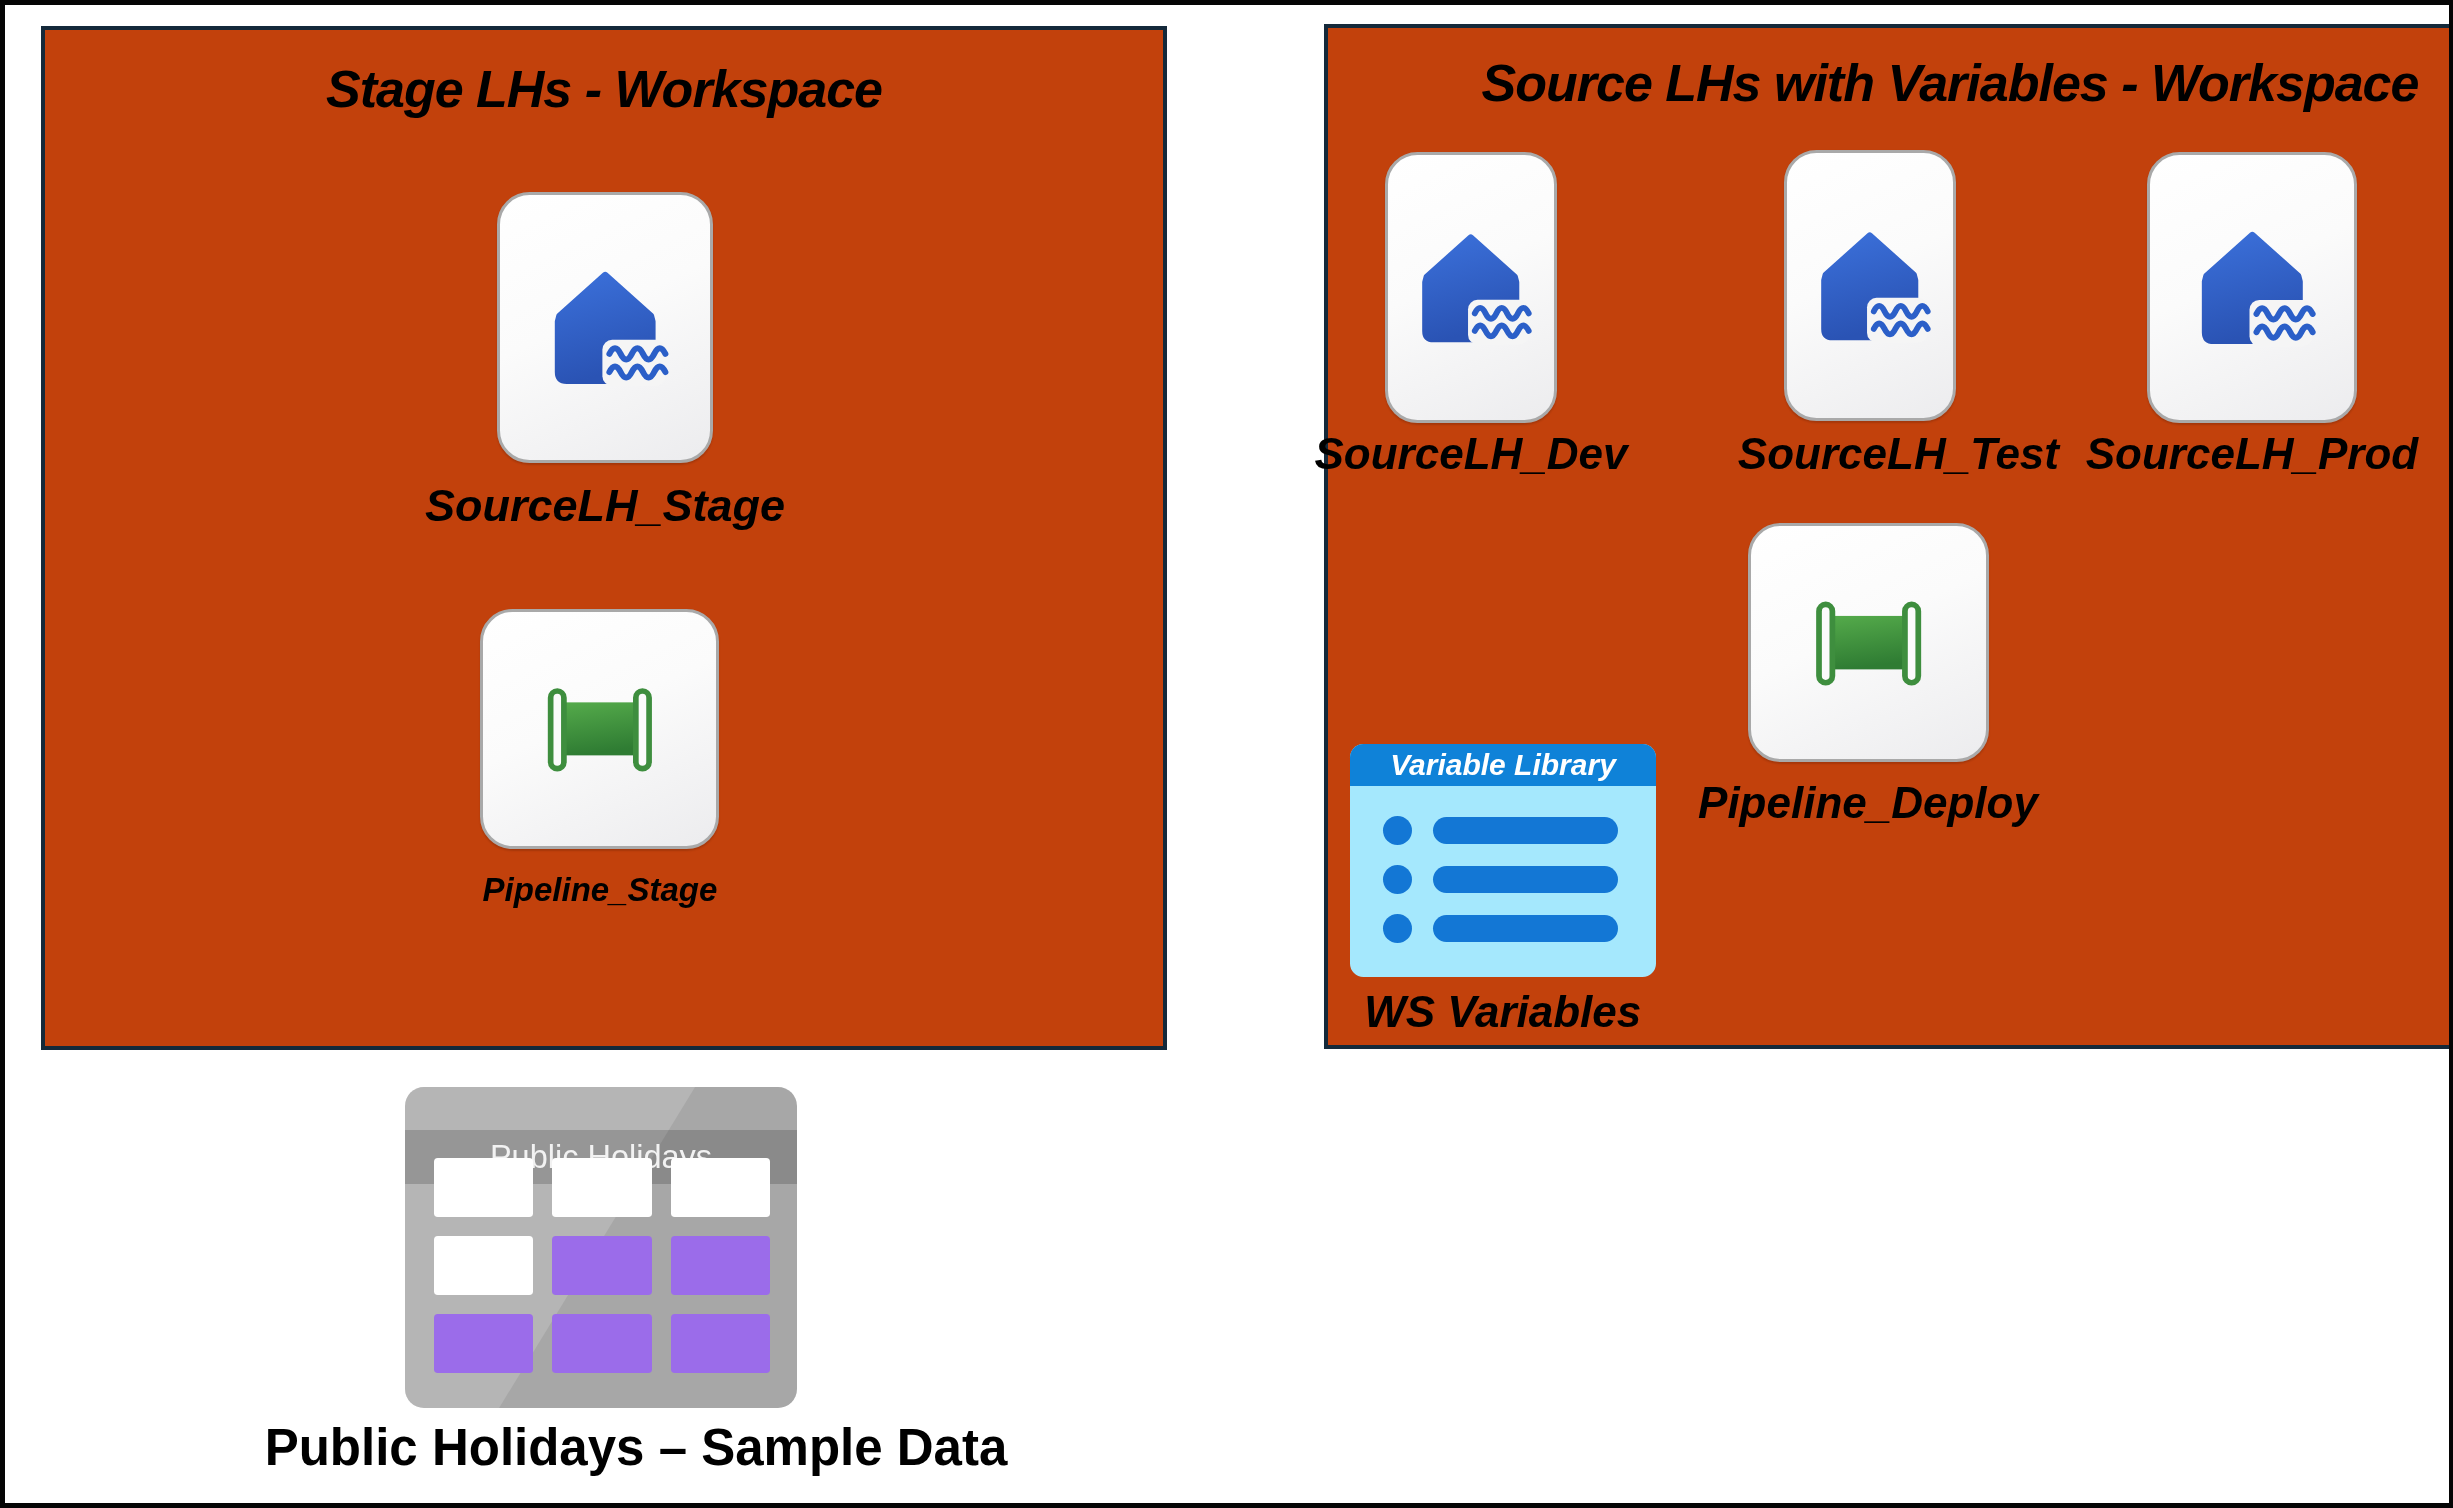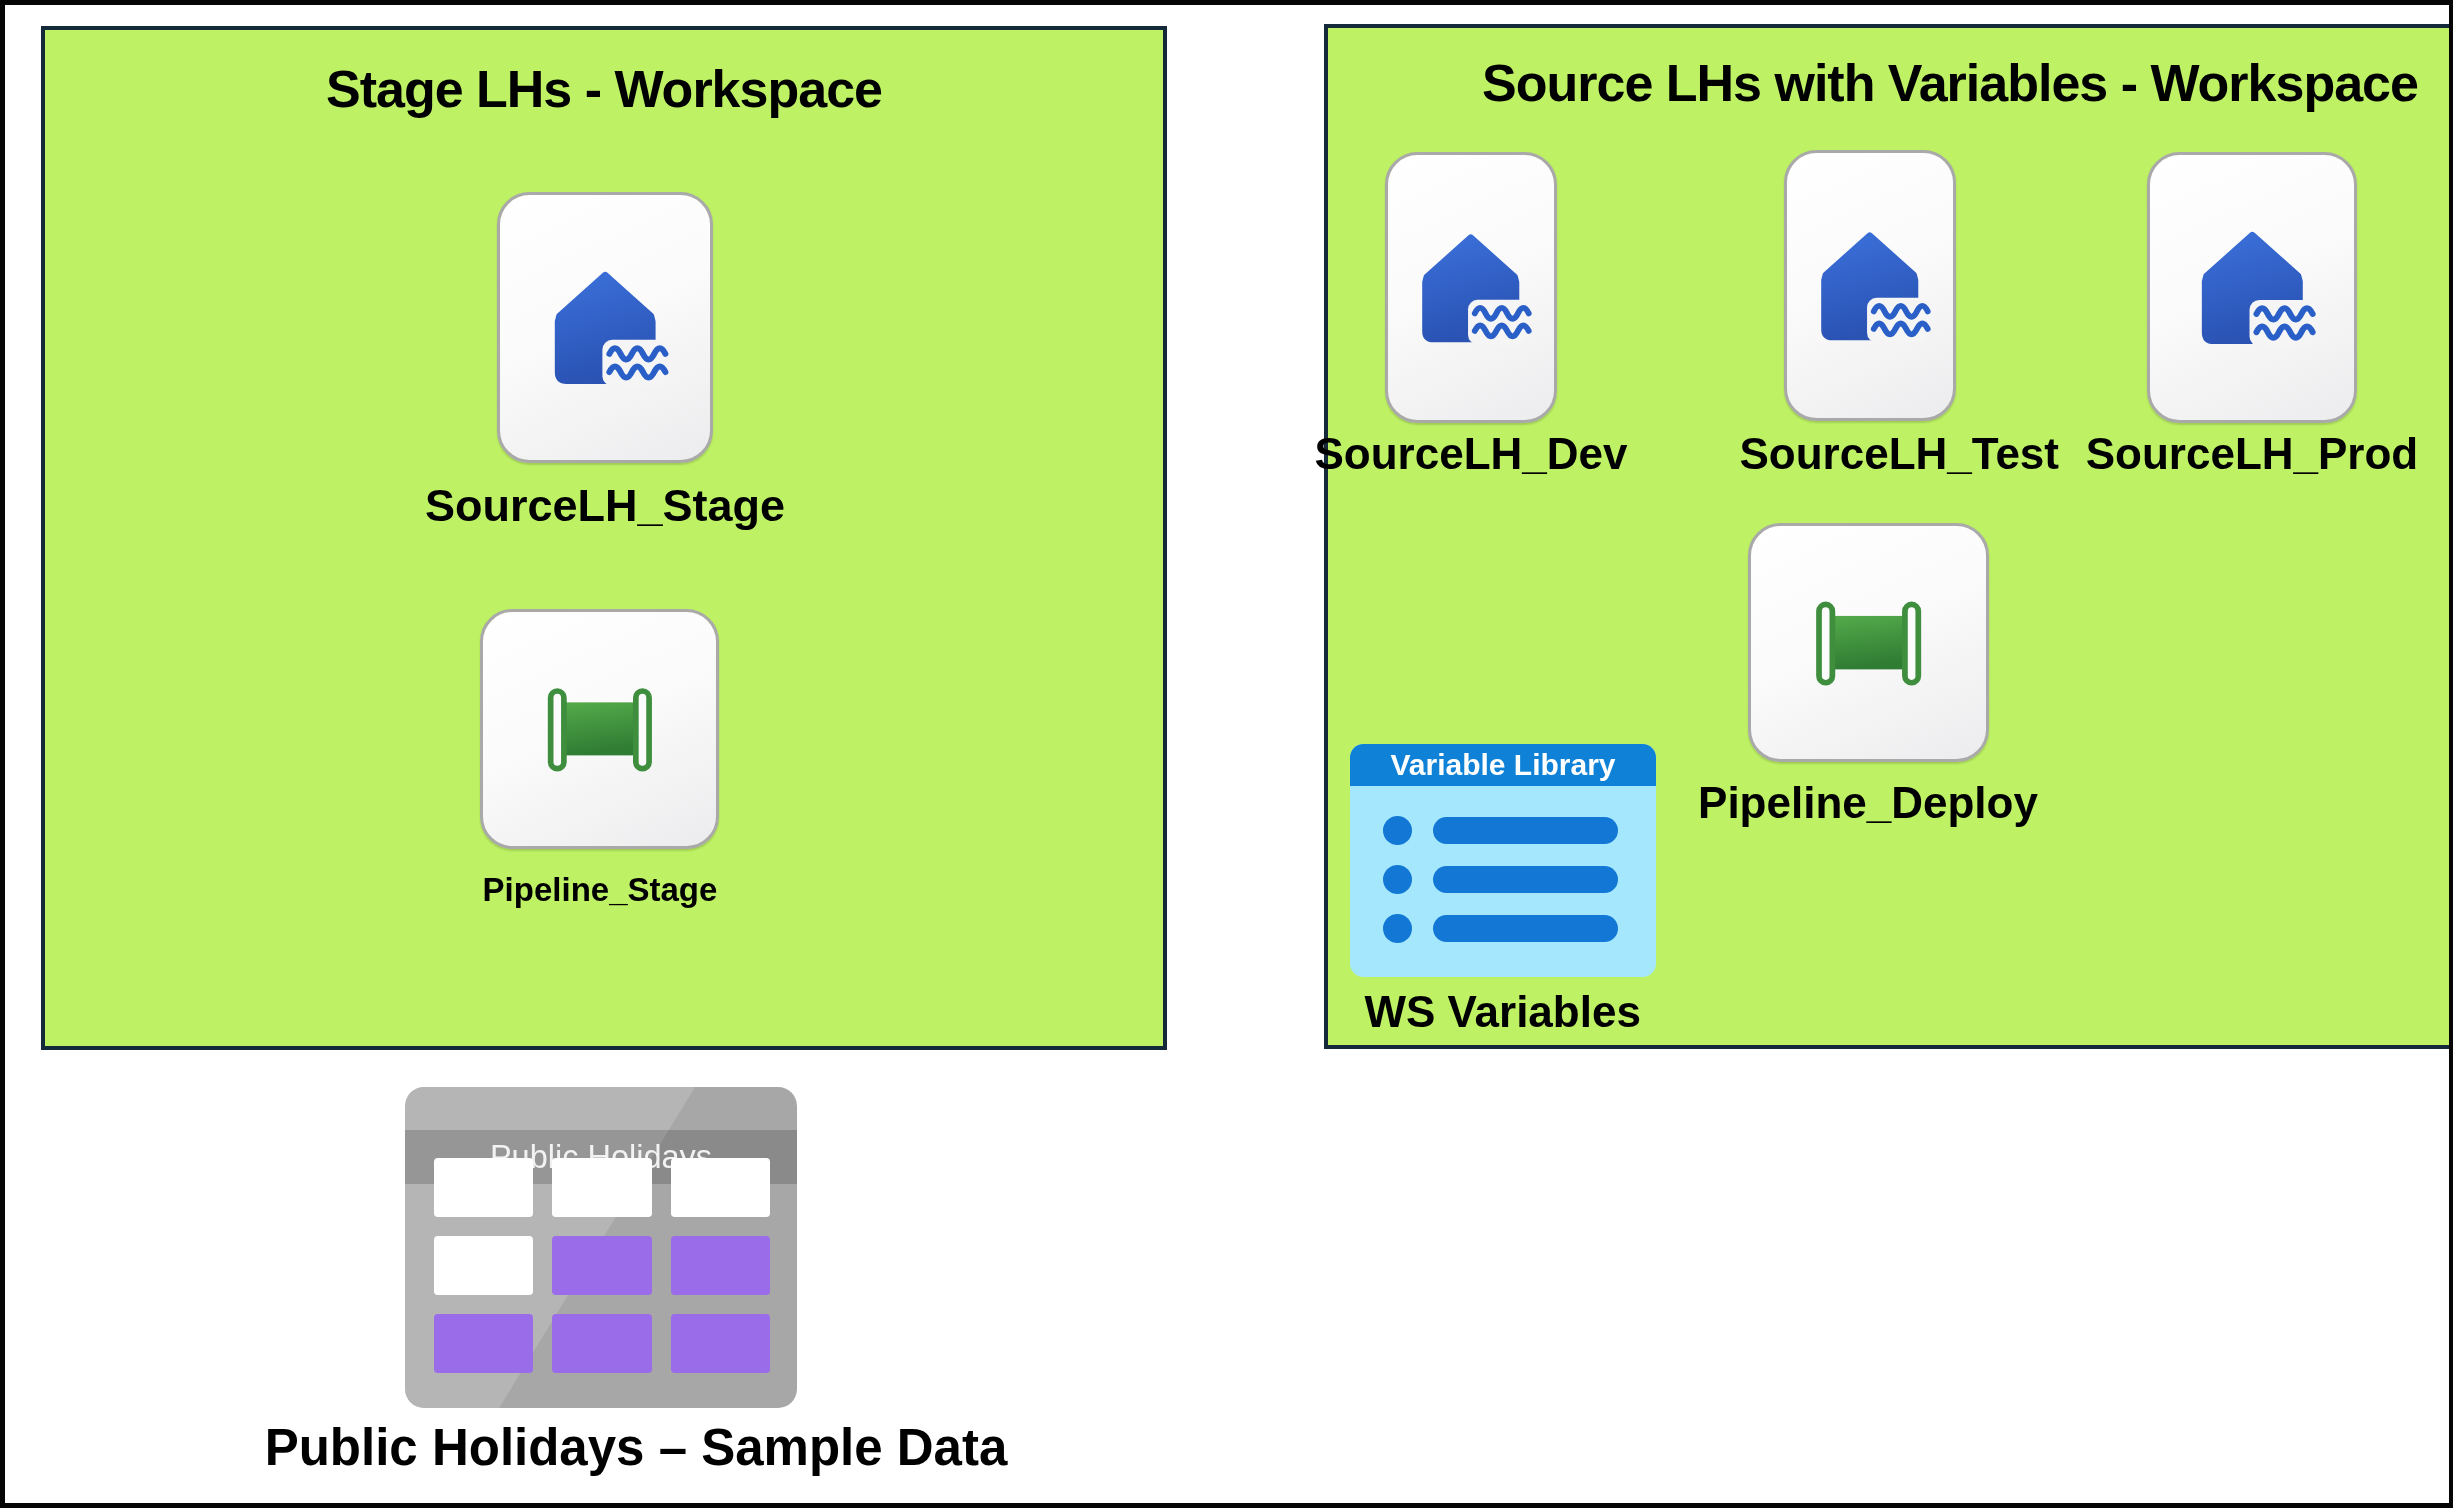--- a/index.html
+++ b/index.html
@@ -8,22 +8,23 @@
     width:2454px;height:1508px;
     box-sizing:border-box;
     border:5.7px solid #050505;
     background:#ffffff;
     font-family:"Liberation Sans", sans-serif;
     overflow:hidden;
   }
   .ws-box{
     position:absolute;
     box-sizing:border-box;
-    background:#bef264;
+    background:#c2410c;
     border:4.8px solid #14293a;
+    font-style:italic;
   }
   .ws-title{
     position:absolute;
     left:0;right:0;
     text-align:center;
     font-weight:bold;
     font-size:52px;
     color:#000;
     letter-spacing:-1px;
   }

